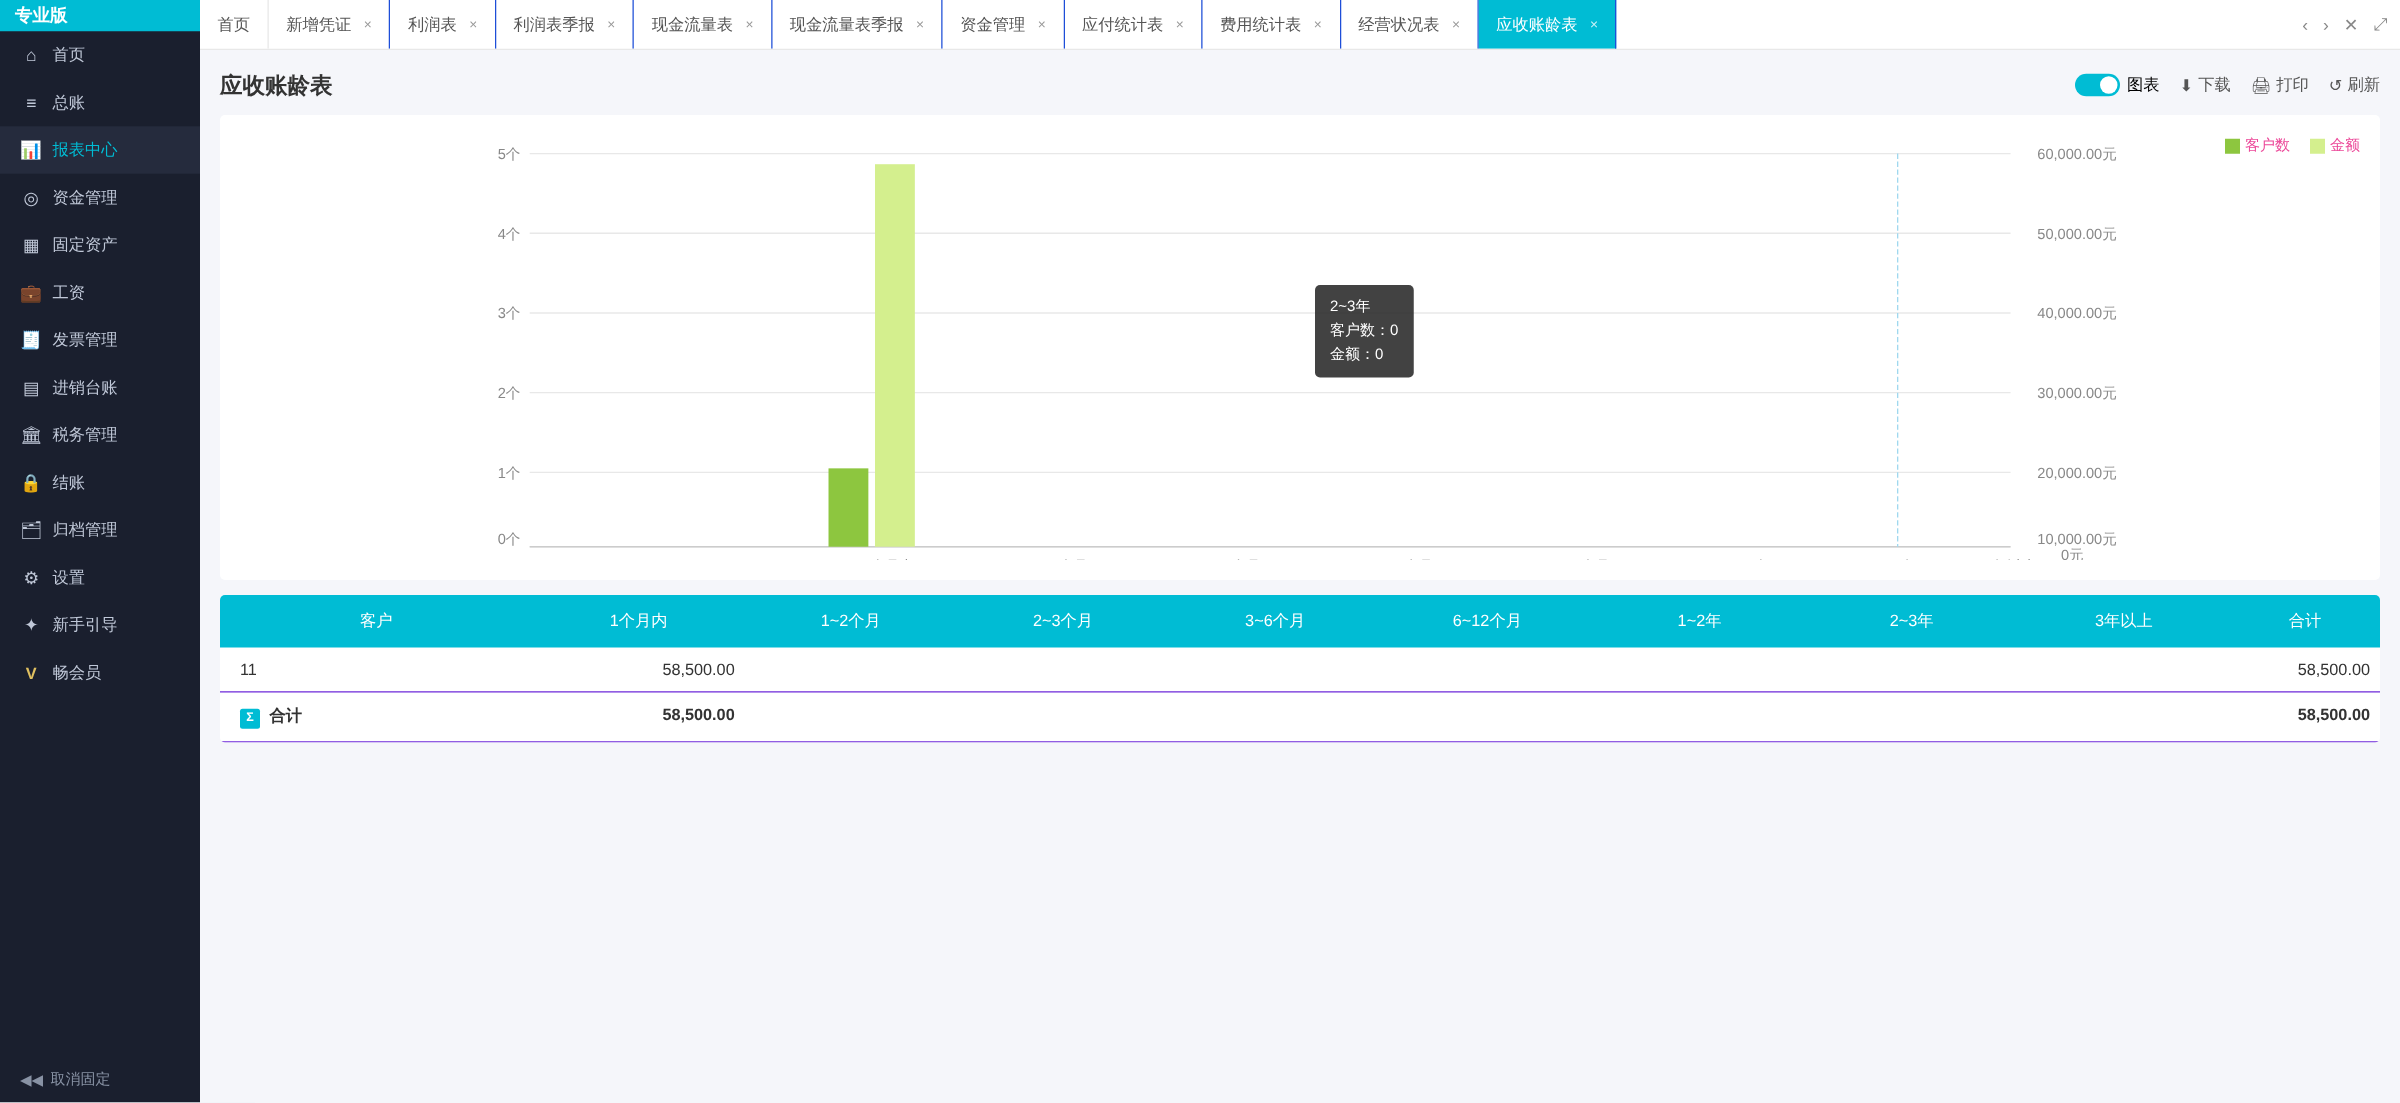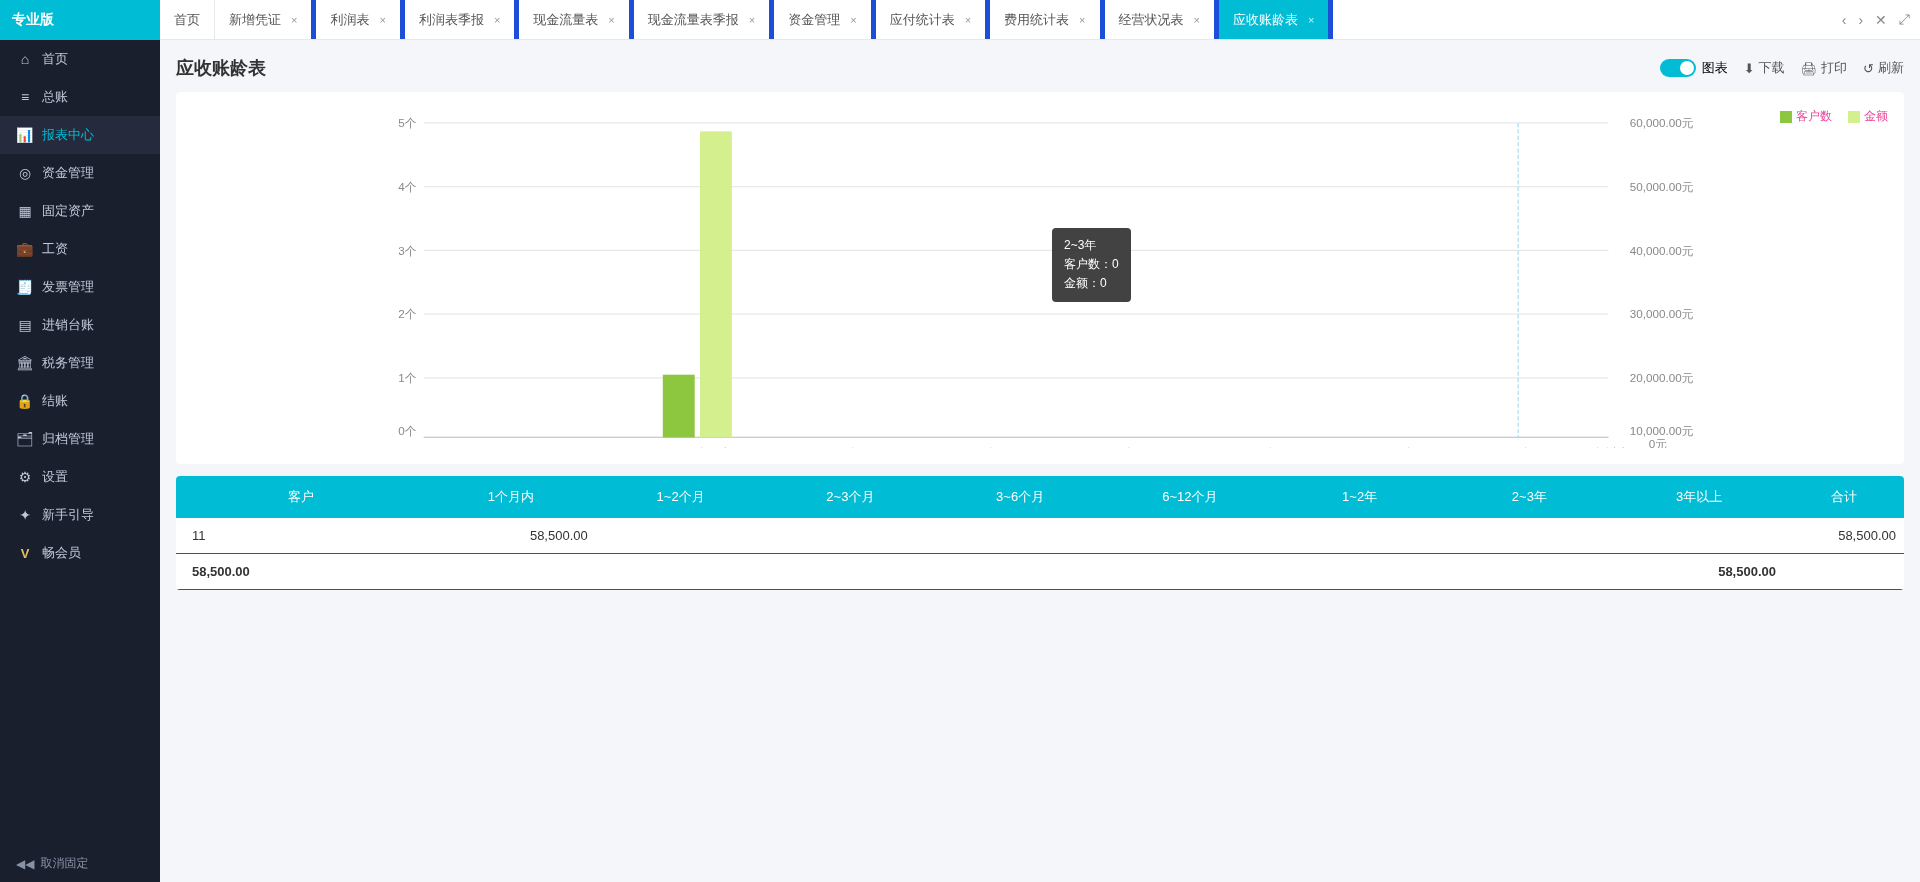--- a/index.html
+++ b/index.html
@@ -14,21 +14,21 @@
       flex-direction: column;
       flex-shrink: 0;
       height: 100%;
     }
     .sidebar-logo {
       background: #00bcd4;
       padding: 8px 12px;
       font-size: 14px;
       font-weight: bold;
       color: white;
-      height: 40px;
+      height: 25px;
       display: flex;
       align-items: center;
     }
     .sidebar-item {
       display: flex;
       align-items: center;
       padding: 10px 16px;
       cursor: pointer;
       gap: 8px;
       font-size: 13px;
@@ -71,21 +71,21 @@
       height: 100%;
     }
     .tab {
       display: flex;
       align-items: center;
       padding: 0 14px;
       height: 100%;
       font-size: 13px;
       cursor: pointer;
       white-space: nowrap;
-      border-right: 5px solid #1d4ed8;
+      border-right: 1px solid #1d4ed8;
       color: #555;
       gap: 6px;
     }
     .tab:first-child { border-right: 1px solid #e8e8e8; }
     .tab.active {
       background: #00bcd4;
       color: white;
     }
     .tab .close-btn {
       font-size: 11px;
@@ -491,20 +491,24 @@
         <div class="table-cell"></div>
         <div class="table-cell"></div>
         <div class="table-cell"></div>
         <div class="table-cell"></div>
         <div class="table-cell"></div>
         <div class="table-cell"></div>
         <div class="table-cell"></div>
         <div class="table-cell">58,500.00</div>
       </div>
       <div class="table-row total-row">
+        <div class="table-cell">
+          <span class="total-icon">Σ</span>
+          <span>合计</span>
+        </div>
         <div class="table-cell">58,500.00</div>
         <div class="table-cell"></div>
         <div class="table-cell"></div>
         <div class="table-cell"></div>
         <div class="table-cell"></div>
         <div class="table-cell"></div>
         <div class="table-cell"></div>
         <div class="table-cell"></div>
         <div class="table-cell">58,500.00</div>
       </div>

